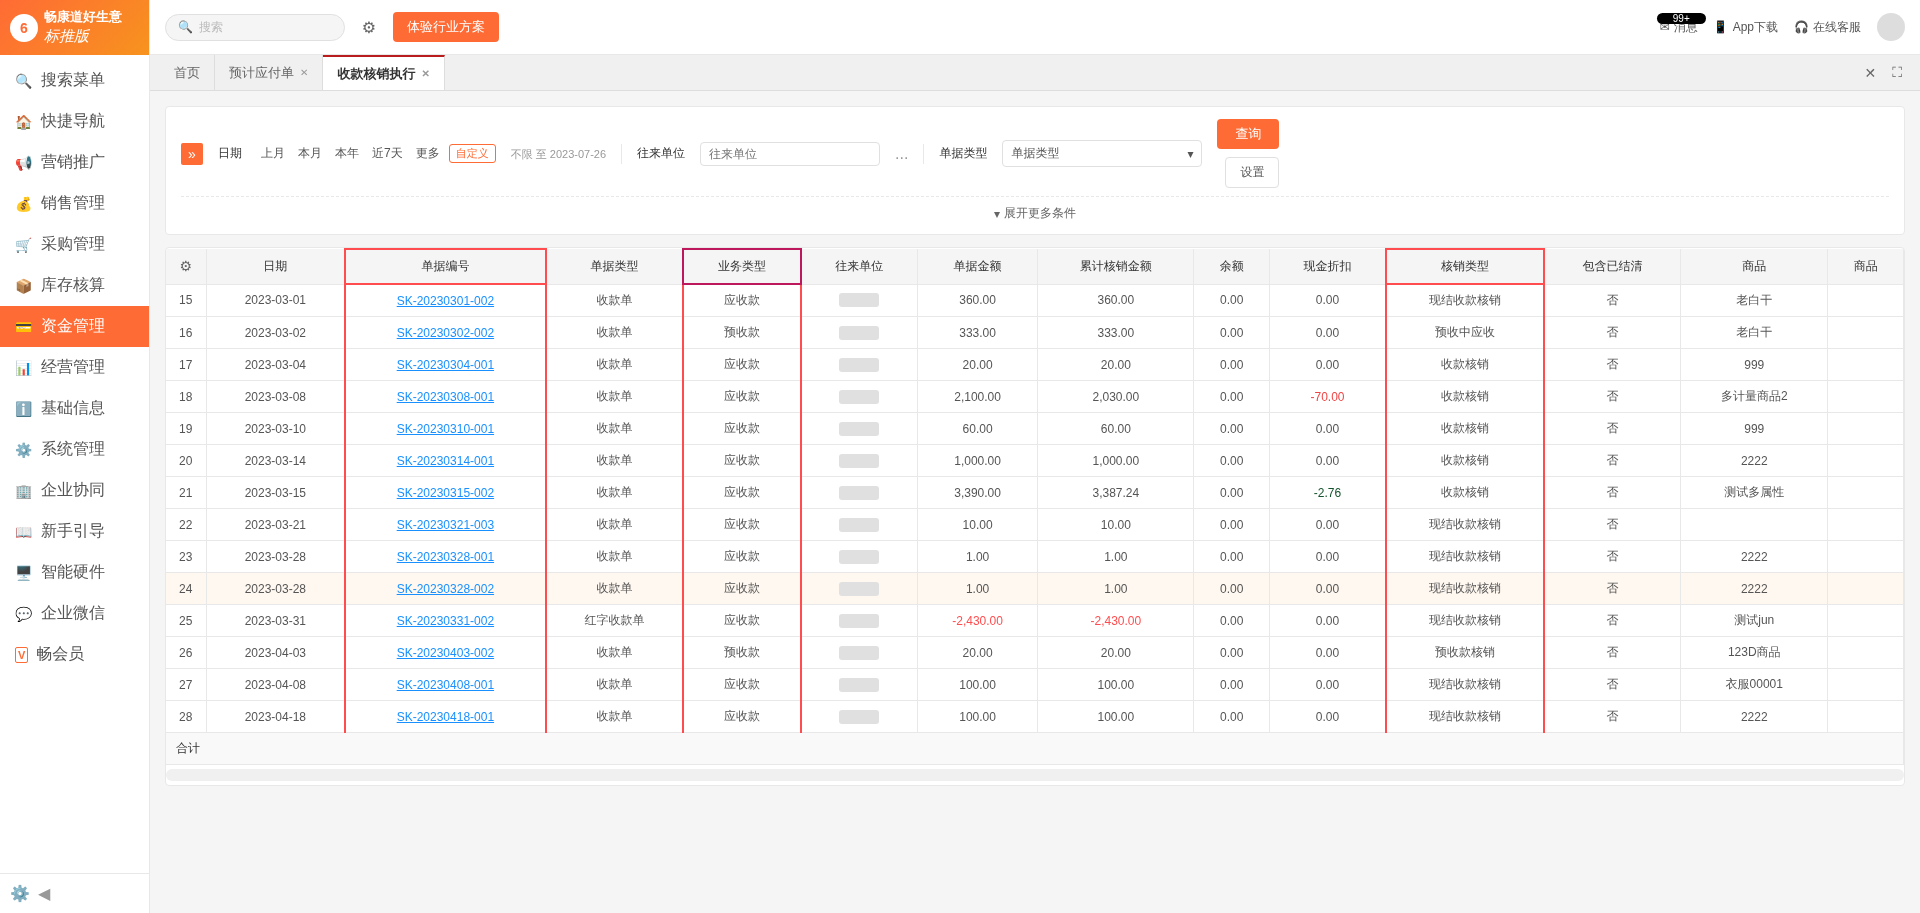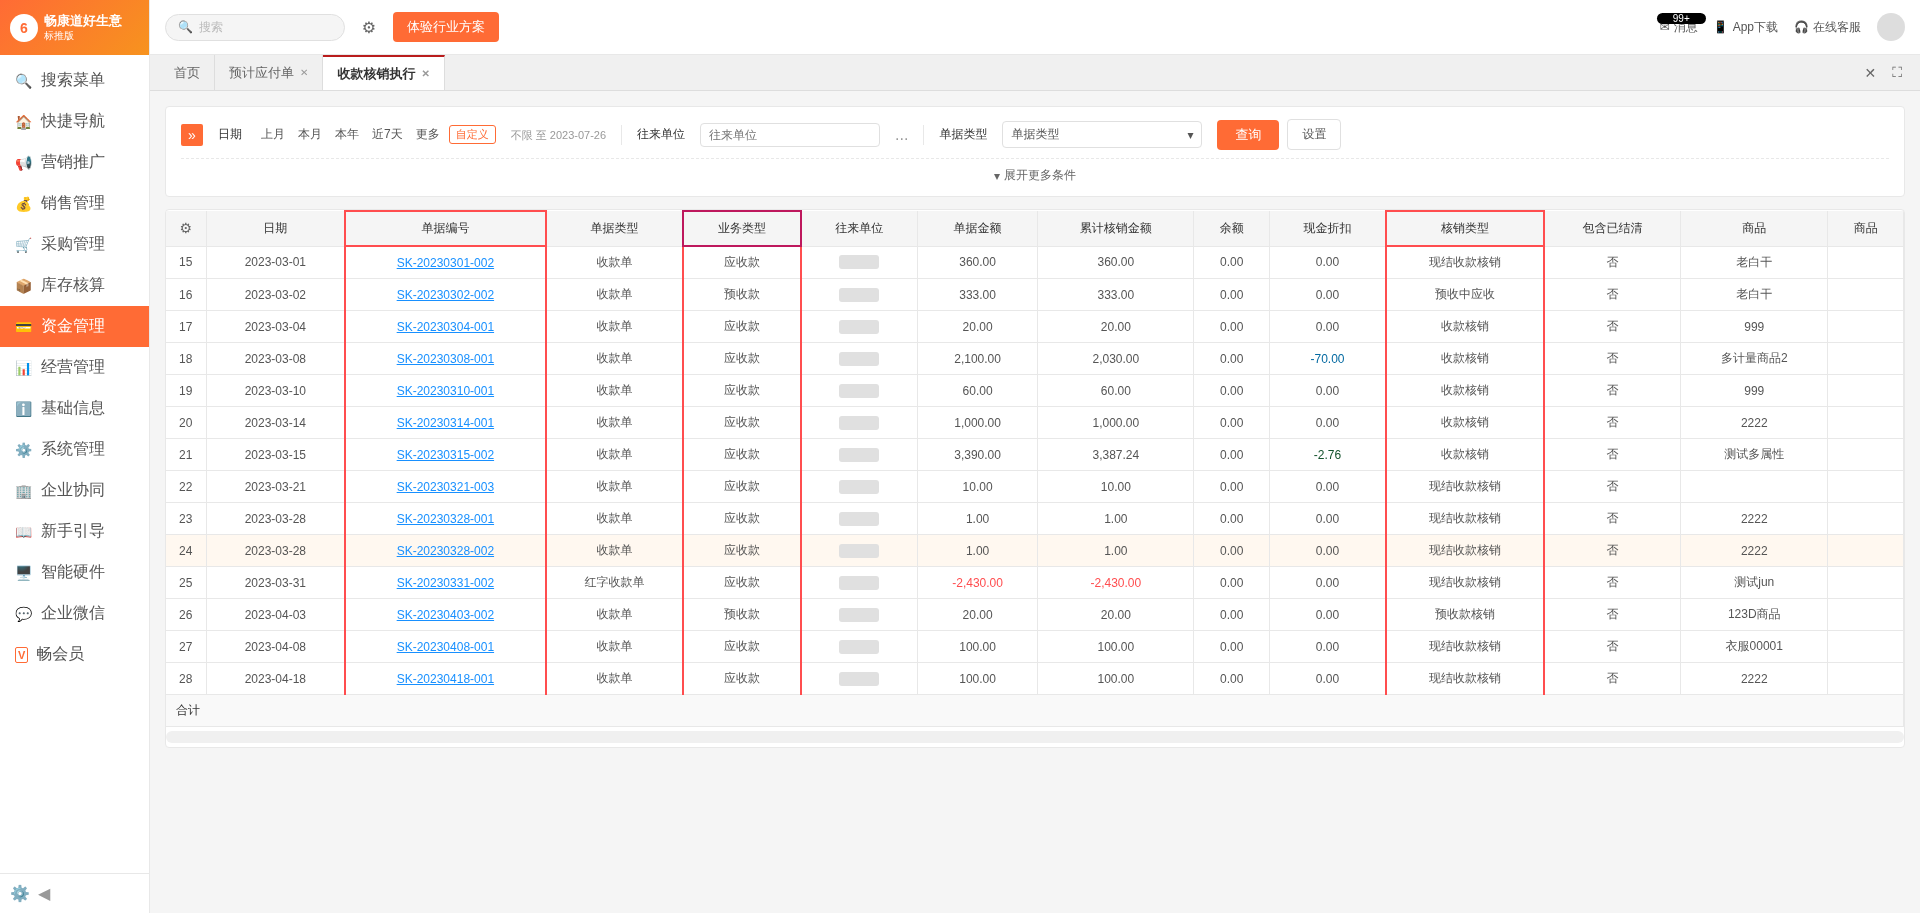--- a/index.html
+++ b/index.html
@@ -4,21 +4,21 @@
   <style>
     * { box-sizing: border-box; margin: 0; padding: 0; }
     body { font-family: 'Microsoft YaHei', sans-serif; font-size: 12px; background: #f5f5f5; display: flex; height: 913px; overflow: hidden; }
 
     
     .sidebar { width: 150px; background: #fff; border-right: 1px solid #e8e8e8; display: flex; flex-direction: column; flex-shrink: 0; }
     .sidebar-logo { background: linear-gradient(135deg, #ff6b35, #f7931e); padding: 10px; display: flex; align-items: center; gap: 6px; height: 55px; }
     .sidebar-logo-icon { width: 28px; height: 28px; background: #fff; border-radius: 50%; display: flex; align-items: center; justify-content: center; color: #ff6b35; font-weight: bold; font-size: 14px; }
     .sidebar-logo-text { color: #fff; font-size: 11px; line-height: 1.3; }
     .sidebar-logo-text .brand { font-size: 13px; font-weight: bold; }
-    .sidebar-logo-text .edition { font-size: 10px; }
+    .sidebar-logo-text .edition { font-size: 15px; font-style: italic; }
     .sidebar-menu { flex: 1; overflow-y: auto; padding: 5px 0; }
     .sidebar-item { display: flex; align-items: center; gap: 8px; padding: 10px 15px; cursor: pointer; color: #555; transition: background 0.2s; }
     .sidebar-item.active { background: #ff6b35; color: #fff; border-radius: 0; }
     .sidebar-item .icon { font-size: 14px; width: 18px; text-align: center; }
     .sidebar-item .label { font-size: 16px; }
     .sidebar-bottom { padding: 10px; display: flex; align-items: center; gap: 8px; border-top: 1px solid #e8e8e8; }
     .sidebar-bottom .icon { font-size: 16px; color: #999; cursor: pointer; }
 
     
     .main { flex: 1; display: flex; flex-direction: column; overflow: hidden; }
@@ -59,21 +59,21 @@
     .filter-date-btns { display: flex; gap: 5px; align-items: center; }
     .filter-date-btn { color: #555; cursor: pointer; font-size: 12px; padding: 2px 4px; }
     .filter-custom-btn { background: #fff; border: 1px solid #ff6b35; color: #ff6b35; border-radius: 3px; padding: 1px 6px; cursor: pointer; font-size: 11px; }
     .filter-date-range { font-size: 11px; color: #999; margin-top: 2px; }
     .filter-separator { height: 20px; width: 1px; background: #e8e8e8; }
     .filter-unit-input { border: 1px solid #e0e0e0; border-radius: 4px; padding: 4px 8px; font-size: 12px; color: #999; width: 180px; }
     .filter-dots { color: #999; font-size: 16px; }
     .filter-type-select { border: 1px solid #e0e0e0; border-radius: 4px; padding: 4px 8px; font-size: 12px; color: #555; flex: 1; display: flex; align-items: center; justify-content: space-between; cursor: pointer; max-width: 200px; }
     .filter-query-btn { background: #ff6b35; color: #fff; border: none; padding: 6px 18px; border-radius: 4px; cursor: pointer; font-size: 13px; }
     .filter-setting-btn { background: #fff; border: 1px solid #e0e0e0; color: #555; padding: 6px 14px; border-radius: 4px; cursor: pointer; font-size: 12px; }
-    .filter-actions { display: flex; gap: 8px; flex-direction: row; align-items: flex-end; }
+    .filter-actions { display: flex; gap: 8px; flex-direction: column; align-items: flex-end; }
     .filter-expand-row { display: flex; align-items: center; justify-content: center; color: #666; font-size: 12px; cursor: pointer; gap: 4px; margin-top: 8px; border-top: 1px dashed #e8e8e8; padding-top: 8px; }
 
     
     .table-container { background: #fff; border: 1px solid #e8e8e8; border-radius: 4px; overflow: hidden; }
     .table-wrap { overflow-x: auto; }
     table { width: 100%; border-collapse: collapse; font-size: 12px; }
     thead tr { background: #f5f5f5; }
     th { padding: 8px 10px; text-align: center; color: #333; font-weight: 500; border-bottom: 1px solid #e8e8e8; border-right: 1px solid #e8e8e8; white-space: nowrap; }
     td { padding: 7px 10px; text-align: center; color: #555; border-bottom: 1px solid #e8e8e8; border-right: 1px solid #e8e8e8; white-space: nowrap; }
     tr.highlight td { background: #fff8f0; }
@@ -324,21 +324,21 @@
               <tr>
                 <td>18</td>
                 <td>2023-03-08</td>
                 <td style="border-left:2px solid #ff4d4f;border-right:2px solid #ff4d4f;"><span class="link-cell">SK-20230308-001</span></td>
                 <td>收款单</td>
                 <td style="border-left:2px solid #ff4d4f;border-right:2px solid #ff4d4f;">应收款</td>
                 <td><span class="blurred">&nbsp;&nbsp;&nbsp;&nbsp;&nbsp;&nbsp;&nbsp;&nbsp;&nbsp;&nbsp;&nbsp;&nbsp;</span></td>
                 <td>2,100.00</td>
                 <td>2,030.00</td>
                 <td>0.00</td>
-                <td style="color:#0369a1;text-align:center;">-70.00</td>
+                <td style="color:#ef4444;text-align:center;">-70.00</td>
                 <td style="border-left:2px solid #ff4d4f;border-right:2px solid #ff4d4f;">收款核销</td>
                 <td>否</td>
                 <td>多计量商品2</td>
                 <td></td>
               </tr>
               <tr>
                 <td>19</td>
                 <td>2023-03-10</td>
                 <td style="border-left:2px solid #ff4d4f;border-right:2px solid #ff4d4f;"><span class="link-cell">SK-20230310-001</span></td>
                 <td>收款单</td>

